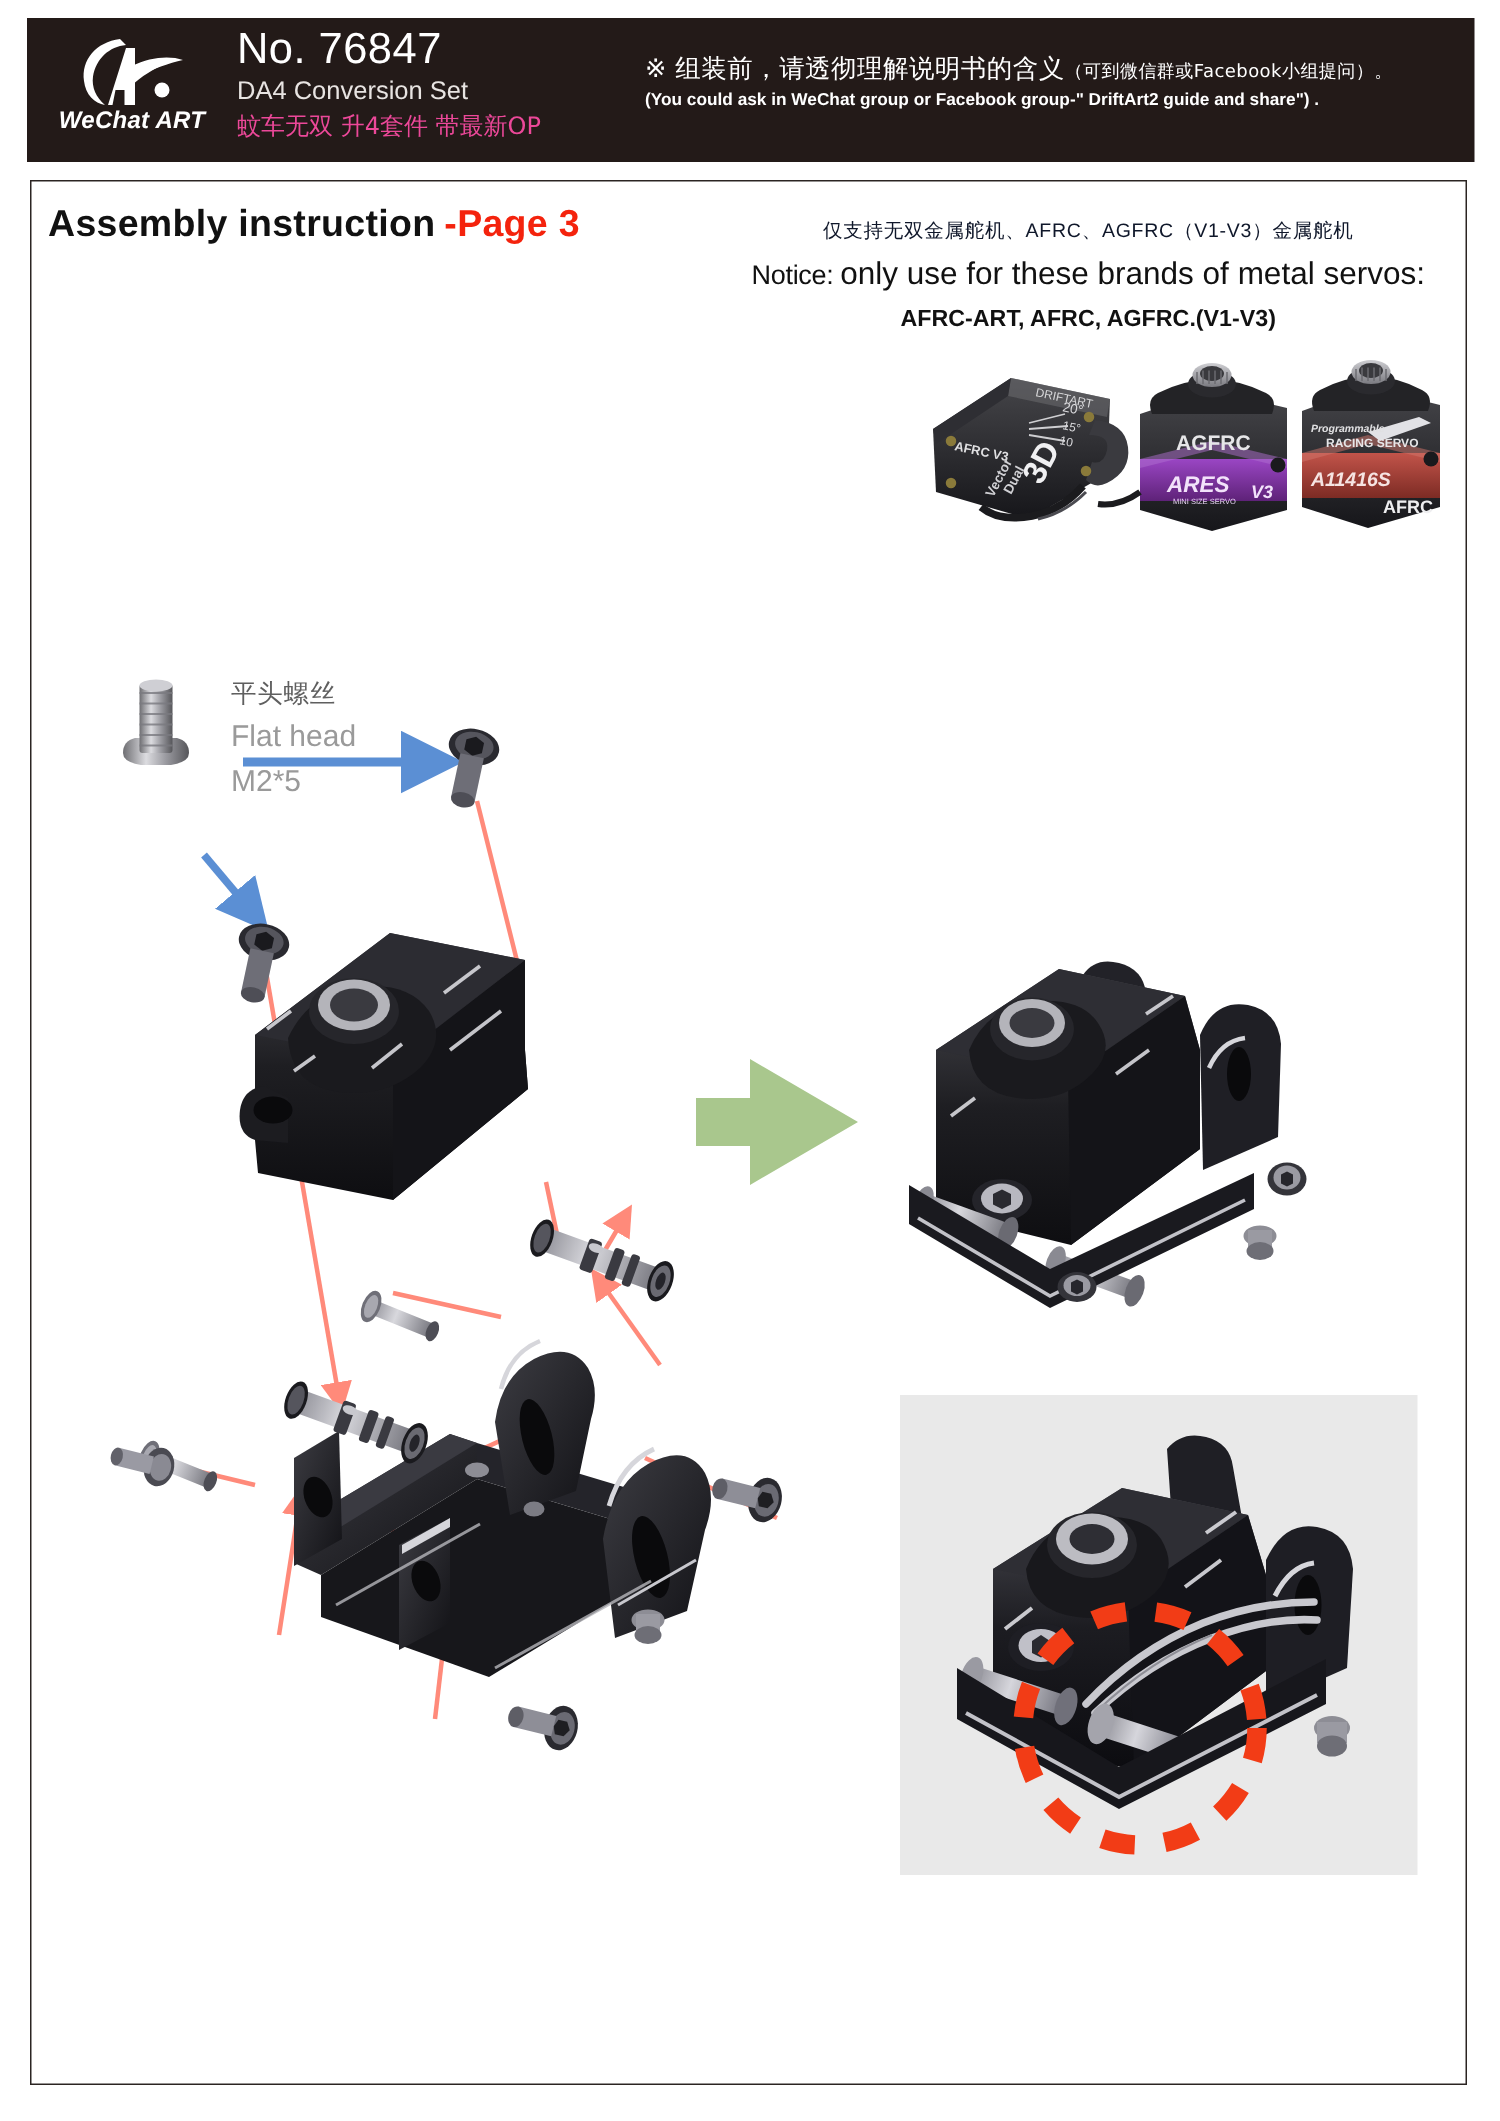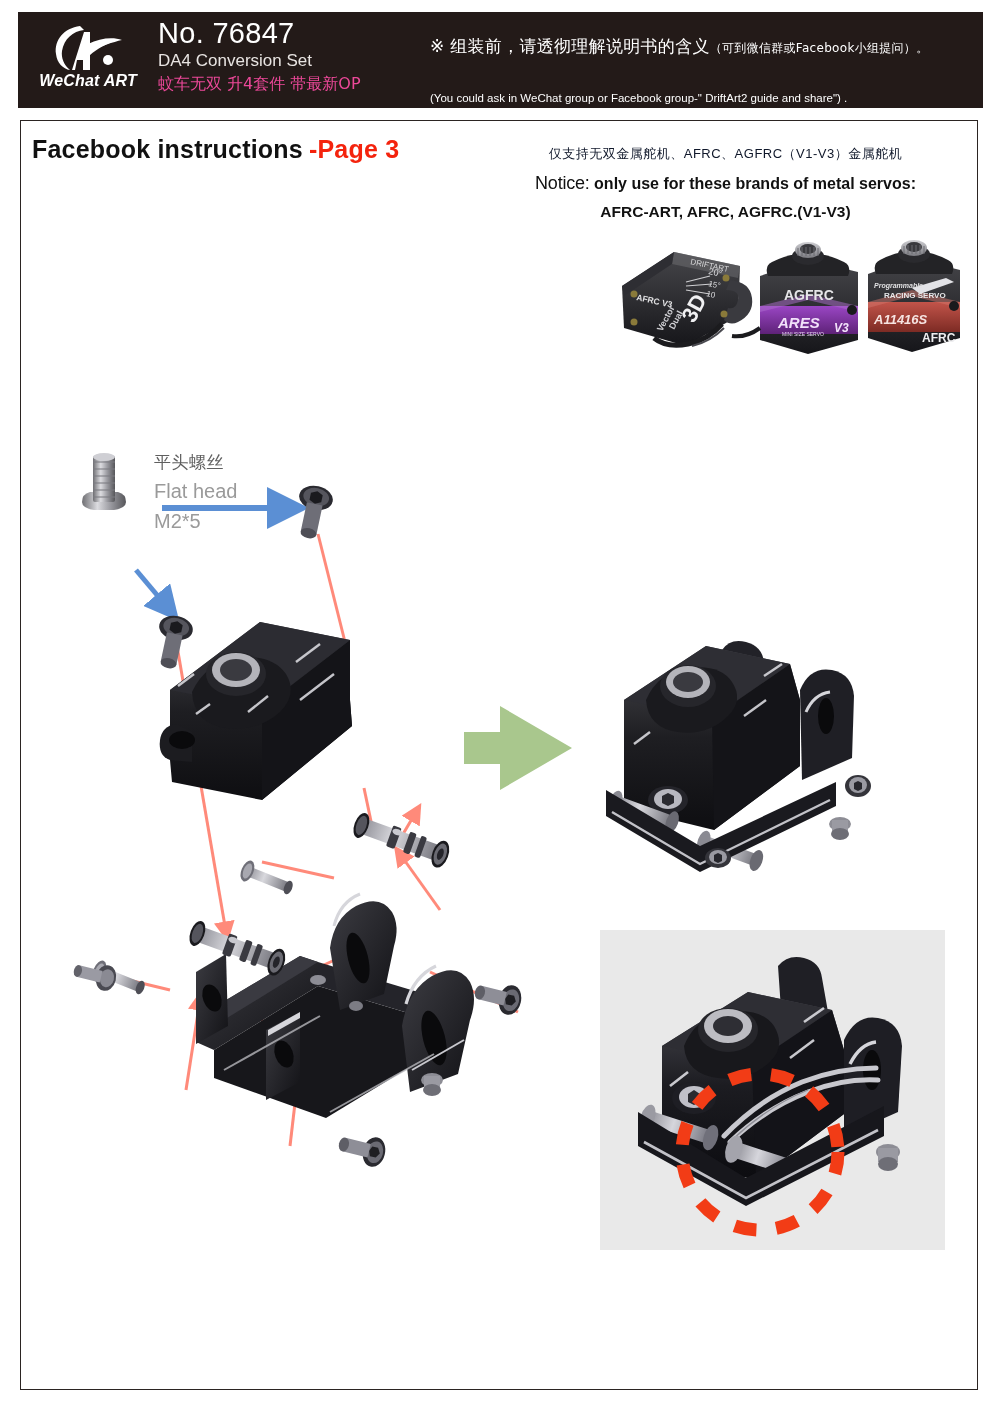--- a/index.html
+++ b/index.html
@@ -27,21 +27,21 @@
   .prod-no{font-size:29px;font-weight:400;letter-spacing:.3px;line-height:34px;}
   .prod-en{font-size:17px;line-height:22px;color:#e8e4e2;}
   .prod-cn{font-size:16px;line-height:23px;color:#ec4899;
     font-family:"DejaVu Sans","Liberation Sans",sans-serif;}
 
   .notice-block{position:absolute;left:412px;top:22px;width:560px;color:#fff;}
   .nt-cn{font-size:17px;line-height:24px;letter-spacing:.3px;
     font-family:"DejaVu Sans","Liberation Sans",sans-serif;}
   .nt-cn .sm{font-size:12px;}
   .nt-en{font-size:15.5px;font-weight:bold;line-height:21px;margin-top:1px;}
-  .nt-sub{font-size:11.5px;font-weight:normal;line-height:16px;margin-top:30px;}
+  .nt-sub{font-size:11.5px;font-weight:bold;line-height:16px;}
 
   
   .page-box{
     position:absolute;left:20px;top:120px;width:958px;height:1270px;
     border:1.6px solid #2b2422;background:#fff;box-sizing:border-box;
   }
 
   .page-title{
     position:absolute;left:32px;top:135px;font-size:25px;font-weight:bold;color:#111;
     letter-spacing:.2px;white-space:nowrap;
@@ -49,21 +49,21 @@
   .page-title .pg{color:#f4230d;margin-left:6px;}
 
   
   .brand-notice{position:absolute;left:498px;top:142px;width:455px;text-align:center;}
   .bn-cn{
     font-size:13px;color:#0f172a;line-height:24px;letter-spacing:.5px;
     font-family:Liberation Sans, sans-serif;white-space:nowrap;
   }
   .bn-main{line-height:30px;margin-top:2px;}
   .bn-main .big{font-size:18px;color:#111;font-weight:400;letter-spacing:-.2px;}
-  .bn-main .small{font-size:16px;color:#111;font-weight:bold;}
+  .bn-main .small{font-size:21px;color:#111;font-weight:normal;}
   .bn-models{font-size:15.5px;font-weight:bold;color:#111;line-height:26px;}
 
   
   .servo-row{position:absolute;left:612px;top:228px;width:350px;height:140px;}
 
   
   .screw-callout{position:absolute;left:60px;top:448px;width:300px;height:120px;}
   .cl-text{position:absolute;left:94px;top:2px;width:150px;}
   .cl-cn{font-size:17px;color:#5f5f5f;line-height:26px;letter-spacing:.5px;
     font-family:Liberation Sans, sans-serif;}
@@ -104,21 +104,21 @@
     <div class="nt-cn">
       <span>※ 组装前，请透彻理解说明书的含义</span><span class="sm">（可到微信群或Facebook小组提问）。</span>
     </div>
     <div class="nt-sub">(You could ask in WeChat group or Facebook group-" DriftArt2 guide and share") .</div>
   </div>
 </div>
 
 <div class="page-box"></div>
 
 <div class="page-title">
-  <span>Facebook instructions</span><span class="pg">-Page 3</span>
+  <span>Assembly instruction</span><span class="pg">-Page 3</span>
 </div>
 
 <div class="brand-notice">
   <div class="bn-cn">仅支持无双金属舵机、AFRC、AGFRC（V1-V3）金属舵机</div>
   <div class="bn-main">
     <span class="big">Notice:</span>
     <span class="small">only use for these brands of metal servos:</span>
   </div>
   <div class="bn-models">AFRC-ART, AFRC, AGFRC.(V1-V3)</div>
 </div>

